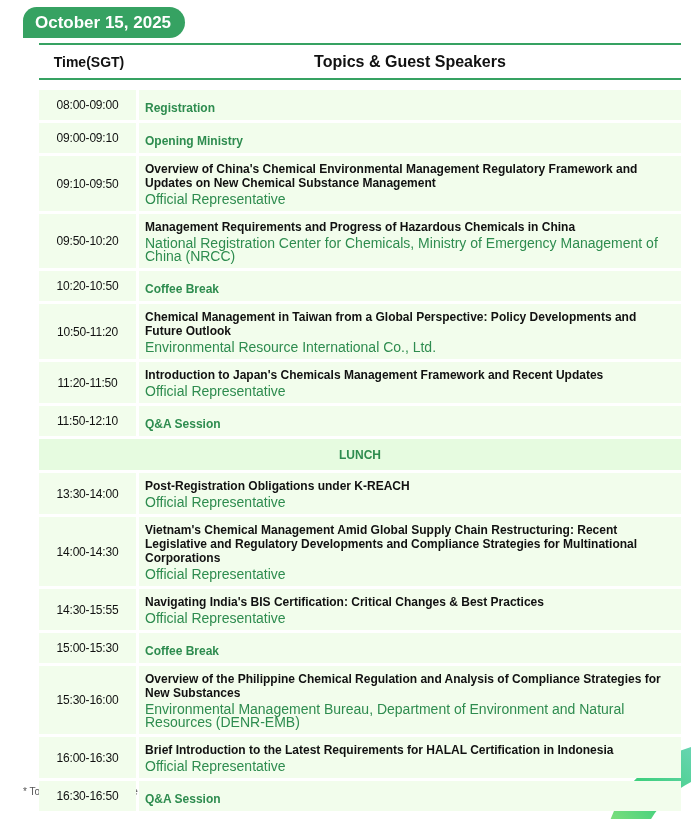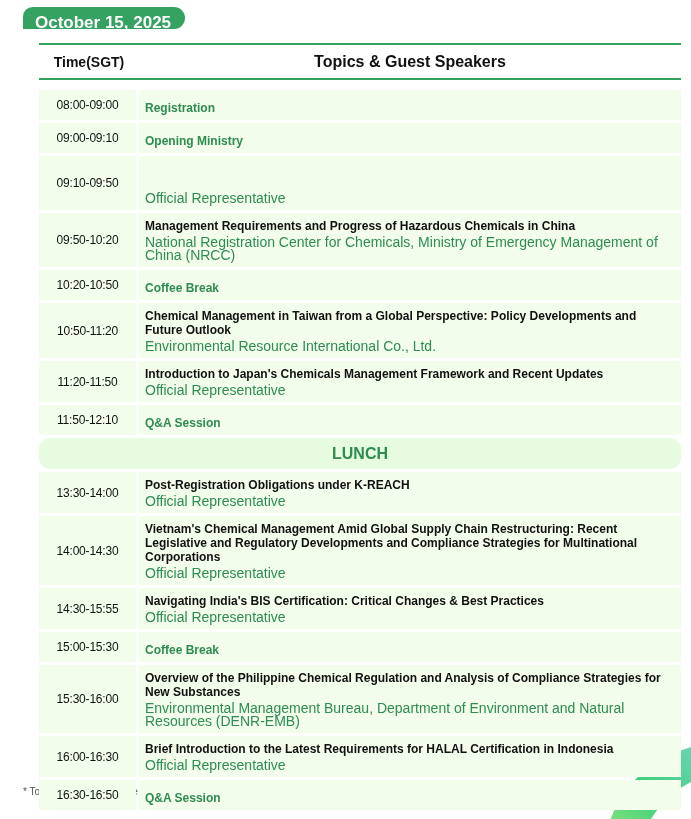--- a/index.html
+++ b/index.html
@@ -5,21 +5,21 @@
     * { box-sizing: border-box; margin: 0; padding: 0; }
     html, body { width: 691px; height: 819px; background: #ffffff; overflow: hidden; }
     body { position: relative; font-family: "Liberation Sans", "DejaVu Sans", sans-serif; color: #111; }
 
     .deco {
       position: absolute; right: -40px; bottom: -60px; width: 150px; height: 150px;
       pointer-events: none; z-index: 0;
     }
 
     .date-tab {
-      position: absolute; left: 23px; top: 7px; height: 22px; padding: 0 14px 0 12px;
+      position: absolute; left: 23px; top: 7px; height: 31px; padding: 0 14px 0 12px;
       background: #36a262; color: #fff; font-weight: bold; font-size: 17px;
       line-height: 31px; border-radius: 14px 16px 0 0;
       border-top-left-radius: 14px; border-top-right-radius: 16px;
       border-bottom-right-radius: 16px;
     }
 
     .table {
       position: absolute; left: 39px; top: 43px; width: 642px; z-index: 1;
     }
     .thead {
@@ -38,21 +38,21 @@
     .cell-topic {
       flex: 1; margin-left: 3px; background: #f2fdec; padding: 6px 8px 5px 6px;
       display: flex; flex-direction: column; justify-content: flex-end;
     }
     .topic-title { font-weight: bold; font-size: 12px; line-height: 14px; color: #111; }
     .topic-title.green { color: #2e8c4f; }
     .speaker { font-size: 14px; line-height: 13px; color: #2e8c4f; margin-top: 3px; }
 
     .row.lunch .lunch-cell {
       flex: 1; background: #e6fbe0; height: 31px; display: flex; align-items: center; justify-content: center;
-      font-weight: bold; font-size: 16px; color: #2e8c4f; border-radius: 11px;
+      font-weight: bold; font-size: 12px; color: #2e8c4f;
     }
 
     .footnote {
       position: absolute; left: 23px; top: 786px; font-size: 10px; color: #555;
     }
   </style>
 </head>
 <body>
 
 <svg class="deco" viewBox="0 0 150 150">
@@ -83,20 +83,21 @@
       </div>
       <div class="row" style="min-height: 30px;">
         <div class="cell-time">09:00-09:10</div>
         <div class="cell-topic">
           <div class="topic-title green">Opening Ministry</div>
         </div>
       </div>
       <div class="row" style="min-height: 54px;">
         <div class="cell-time">09:10-09:50</div>
         <div class="cell-topic">
+          <div class="topic-title">Overview of China's Chemical Environmental Management Regulatory Framework and Updates on New Chemical Substance Management</div>
           <div class="speaker">Official Representative</div>
         </div>
       </div>
       <div class="row" style="min-height: 39px;">
         <div class="cell-time">09:50-10:20</div>
         <div class="cell-topic">
           <div class="topic-title">Management Requirements and Progress of Hazardous Chemicals in China</div>
           <div class="speaker">National Registration Center for Chemicals, Ministry of Emergency Management of China (NRCC)</div>
         </div>
       </div>

